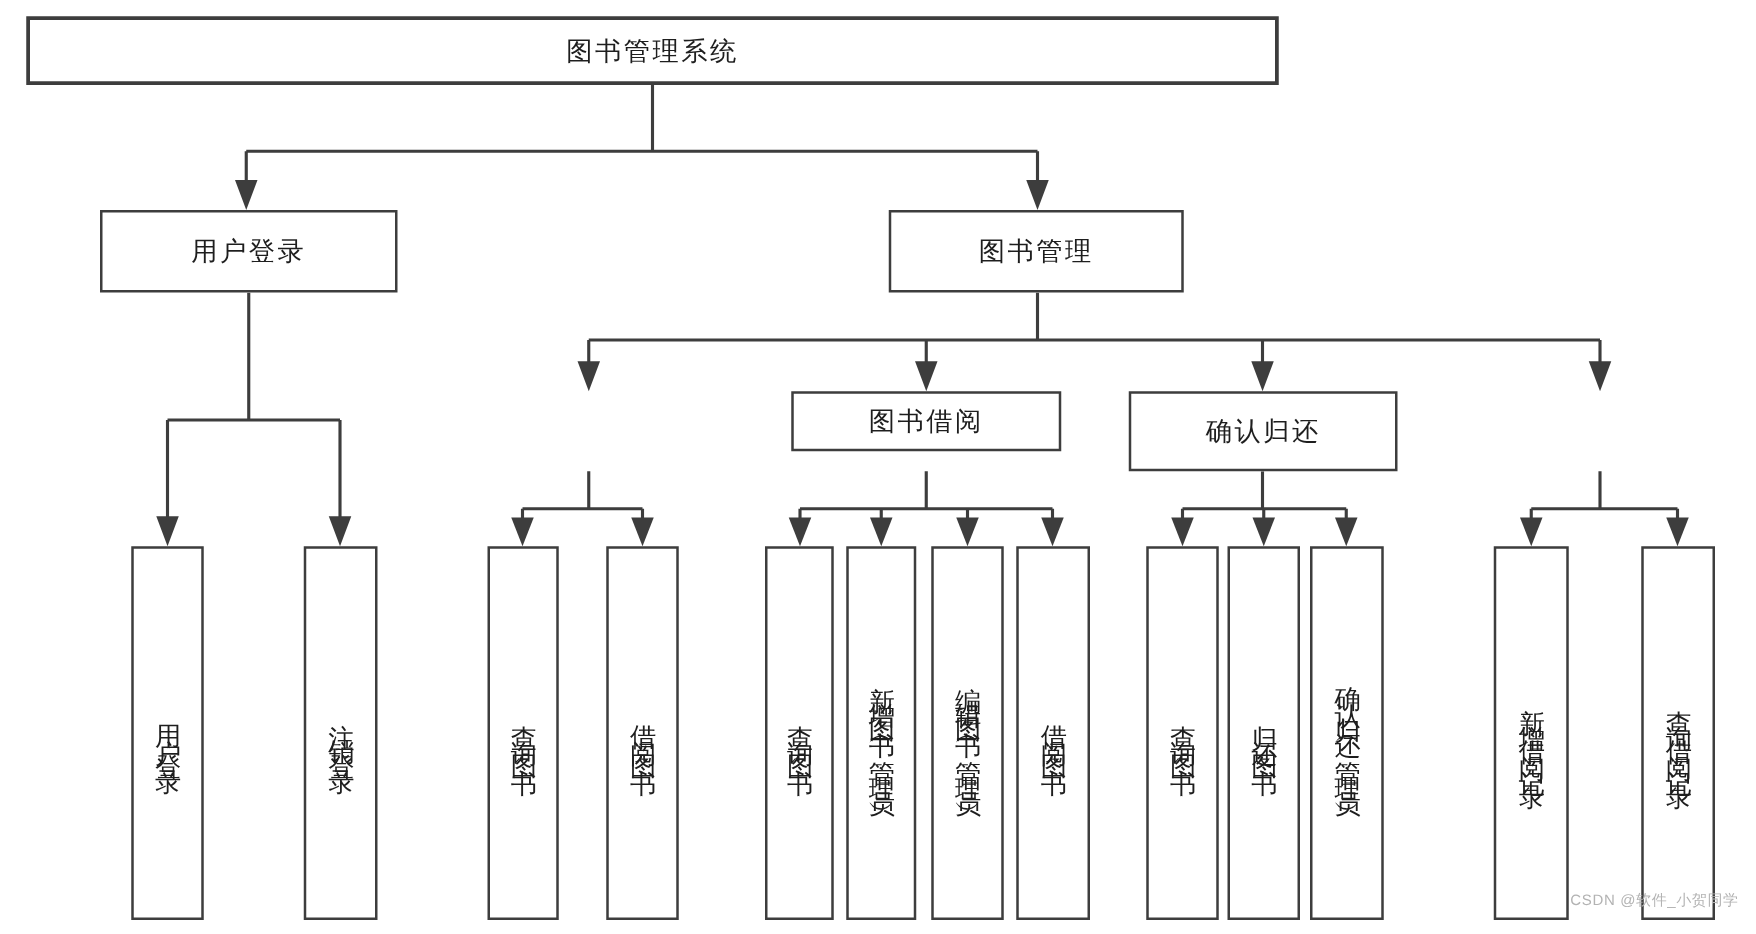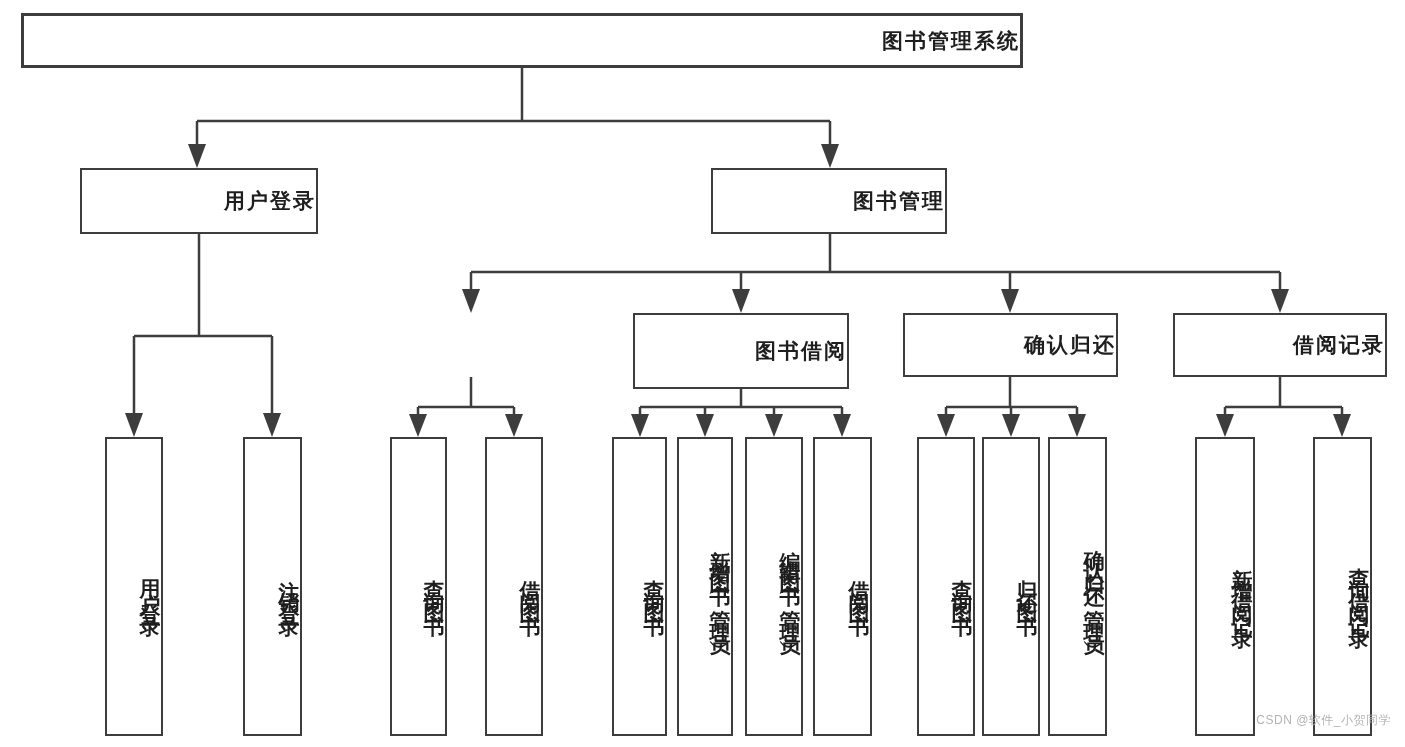--- a/index.html
+++ b/index.html
@@ -22,23 +22,22 @@
     top: 0;
     z-index: 1;
   }
   .box {
     position: absolute;
     background: #ffffff;
     border: 2.5px solid #3d3d3d;
     box-sizing: border-box;
     display: flex;
     align-items: center;
-    justify-content: flex-end;
+    justify-content: center;
     z-index: 2;
-    font-weight: bold;
   }
   .box.root {
     border-width: 3px;
   }
   .hbox .label {
     font-size: 21px;
     letter-spacing: 2px;
     white-space: nowrap;
   }
   .vbox .vlabel {
@@ -102,28 +101,25 @@
     <span class="label">图书管理系统</span>
   </div>
 
   <div class="box hbox" style="left:80px;top:168px;width:238px;height:66px">
     <span class="label">用户登录</span>
   </div>
   <div class="box hbox" style="left:711px;top:168px;width:236px;height:66px">
     <span class="label">图书管理</span>
   </div>
 
-  <div class="box hbox" style="left:633px;top:313px;width:216px;height:76px">
+  <div class="box hbox" style="left:633px;top:313px;width:216px;height:48px">
     <span class="label">图书借阅</span>
   </div>
   <div class="box hbox" style="left:903px;top:313px;width:215px;height:64px">
     <span class="label">确认归还</span>
-  </div>
-  <div class="box hbox" style="left:1173px;top:313px;width:214px;height:64px">
-    <span class="label">借阅记录</span>
   </div>
 
   <div class="box vbox" style="left:105px;top:437px;width:58px;height:299px">
     <span class="vlabel">用户登录</span>
   </div>
   <div class="box vbox" style="left:243px;top:437px;width:59px;height:299px">
     <span class="vlabel">注销登录</span>
   </div>
 
   <div class="box vbox" style="left:390px;top:437px;width:57px;height:299px">

